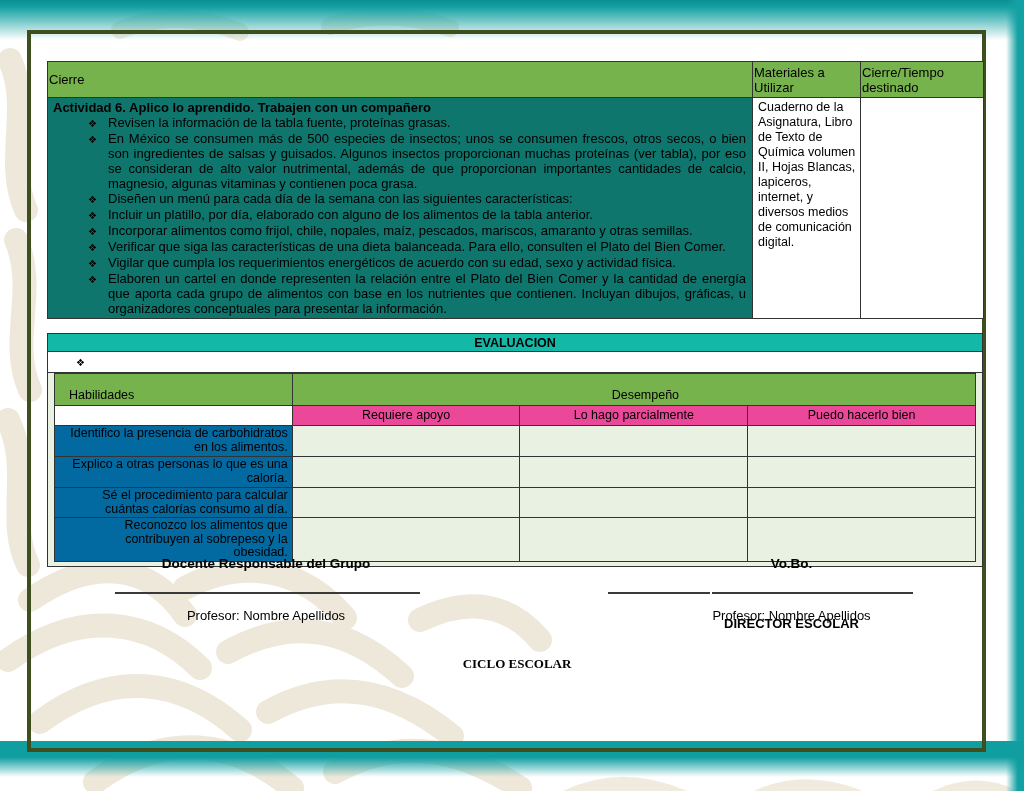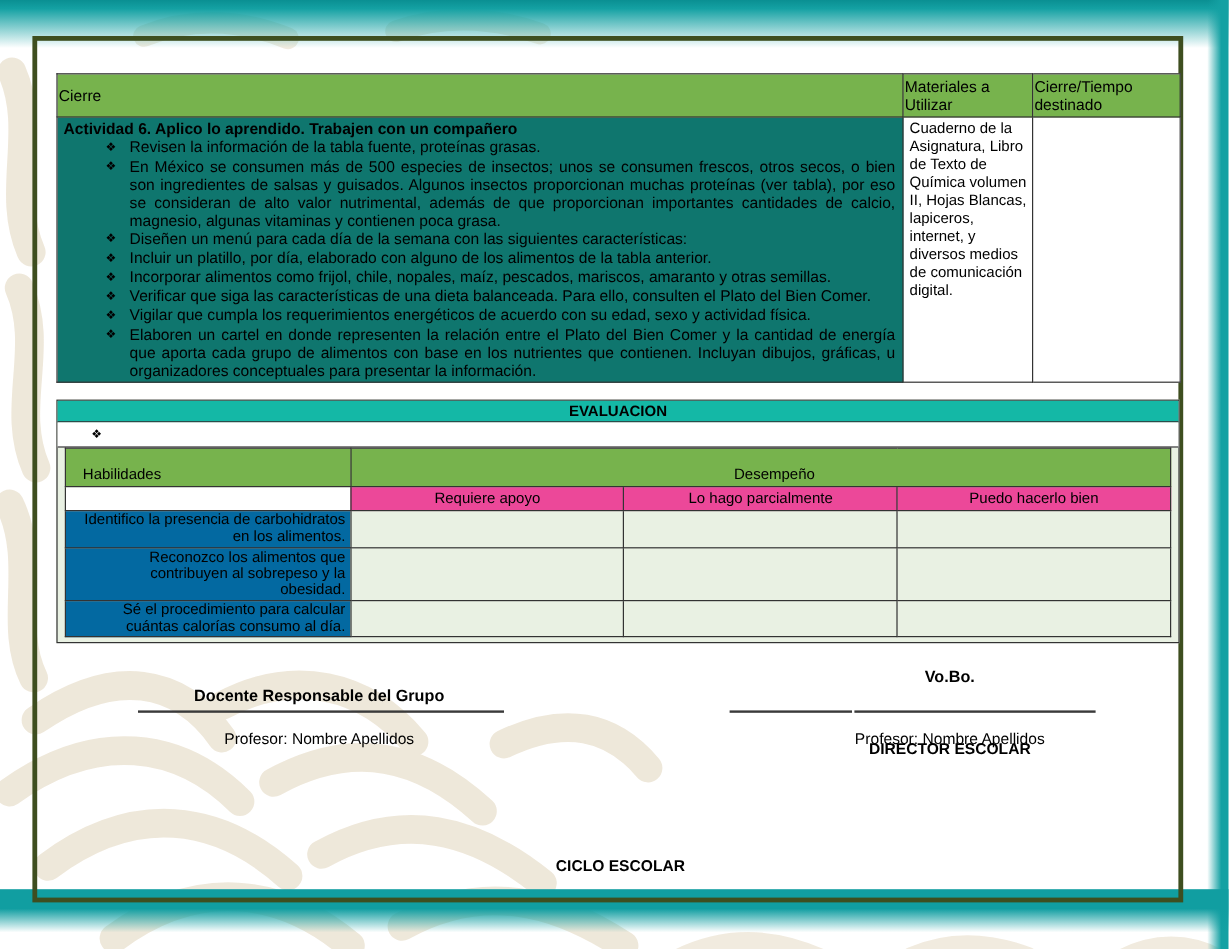--- a/index.html
+++ b/index.html
@@ -50,31 +50,31 @@
   .rubric .rh .skill-h{text-align:left;padding-left:14px;}
   .rubric .rsub td{height:17px;background:#ec4899;text-align:center;line-height:13px;}
   .rubric .rsub .corner{background:#fff;}
   .rubric .rrow .skill{background:#0369a1;text-align:right;vertical-align:top;
       padding:1px 4px 1px 14px;line-height:13.5px;margin-left:20px;}
   .rubric .rrow .blank{background:#e9f1e3;}
 
   
   .abs{position:absolute;z-index:3;text-align:center;}
   .b{font-weight:bold;}
-  .sig-left-title{left:56px;top:572px;width:420px;font-size:13.5px;}
+  .sig-left-title{left:56px;top:556px;width:420px;font-size:13.5px;}
   .sig-right-title{left:599px;top:556px;width:385px;font-size:13.5px;}
   .sig-line{border-top:2px solid #3a3a3a;height:0;}
   .line-left{left:115px;top:592px;width:305px;}
   .line-right-a{left:608px;top:592px;width:102px;}
   .line-right-b{left:712px;top:592px;width:201px;}
   .prof-left{left:56px;top:608px;width:420px;font-size:13px;}
   .prof-right{left:599px;top:608px;width:385px;font-size:13px;}
   .director{left:599px;top:616px;width:385px;font-size:13px;}
   .seal{left:300px;top:664px;width:434px;font-size:13px;}
-  .ciclo{left:300px;top:714px;width:434px;font-size:13px;}
+  .ciclo{left:300px;top:656px;width:434px;font-size:13px;font-family:Liberation Serif, serif;}
 </style>
 </head>
 <body>
 
 <div class="page">
 
   <svg class="watermark" width="1024" height="791" viewBox="0 0 1024 791">
     <g fill="none" stroke="#ece4d4" stroke-width="24" stroke-linecap="round" opacity="0.85">
       <path d="M 10 60 C 32 110, 4 160, 26 210"></path>
       <path d="M 16 240 C 38 290, 8 340, 30 390"></path>
@@ -181,28 +181,34 @@
         <td>Requiere apoyo</td>
         <td>Lo hago parcialmente</td>
         <td>Puedo hacerlo bien</td>
       </tr>
       <tr class="rrow" style="height:31px">
         <td class="skill">Identifico la presencia de carbohidratos en los alimentos.</td>
         <td class="blank"></td>
         <td class="blank"></td>
         <td class="blank"></td>
       </tr>
+      <tr class="rrow" style="height:31px">
+        <td class="skill">Explico a otras personas lo que es una caloría.</td>
+        <td class="blank"></td>
+        <td class="blank"></td>
+        <td class="blank"></td>
+      </tr>
+      <tr class="rrow" style="height:29px">
+        <td class="skill">Sé el procedimiento para calcular cuántas calorías consumo al día.</td>
+        <td class="blank"></td>
+        <td class="blank"></td>
+        <td class="blank"></td>
+      </tr>
       <tr class="rrow" style="height:44px">
         <td class="skill">Reconozco los alimentos que contribuyen al sobrepeso y la obesidad.</td>
-        <td class="blank"></td>
-        <td class="blank"></td>
-        <td class="blank"></td>
-      </tr>
-      <tr class="rrow" style="height:29px">
-        <td class="skill">Sé el procedimiento para calcular cuántas calorías consumo al día.</td>
         <td class="blank"></td>
         <td class="blank"></td>
         <td class="blank"></td>
       </tr>
     </tbody>
       </table>
   </div>
 
   <div class="abs b sig-left-title">Docente Responsable del Grupo</div>
   <div class="abs b sig-right-title">Vo.Bo.</div>

